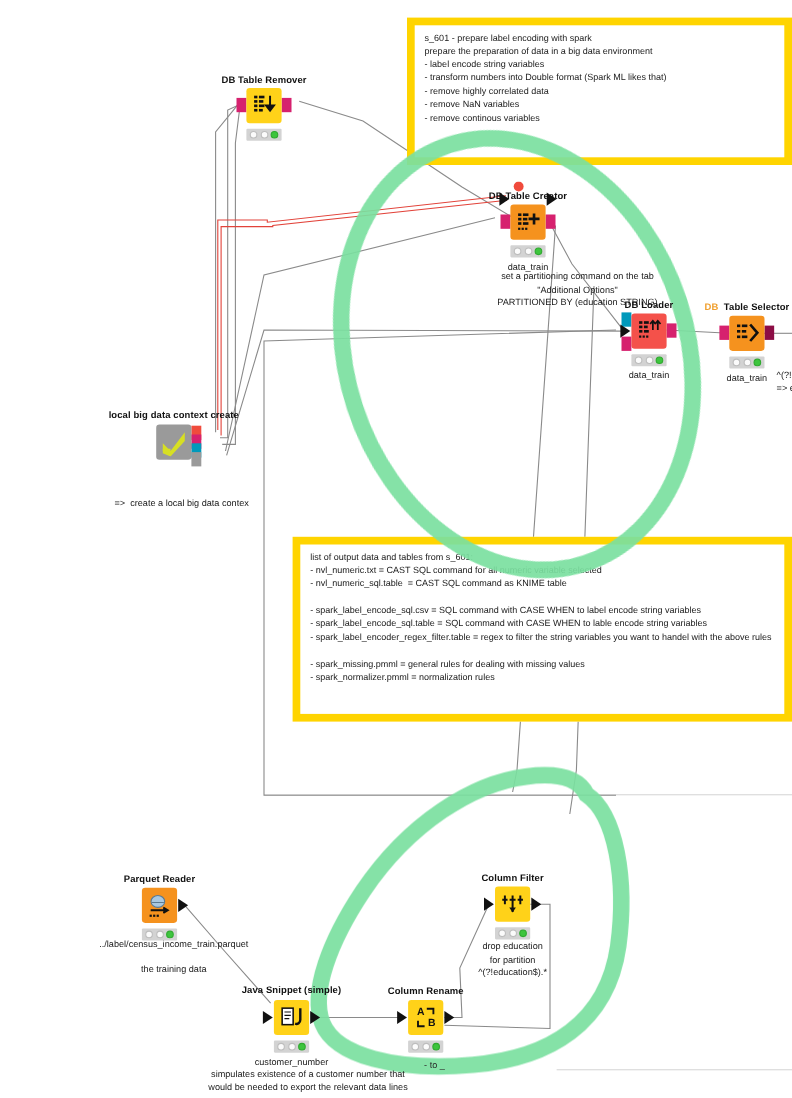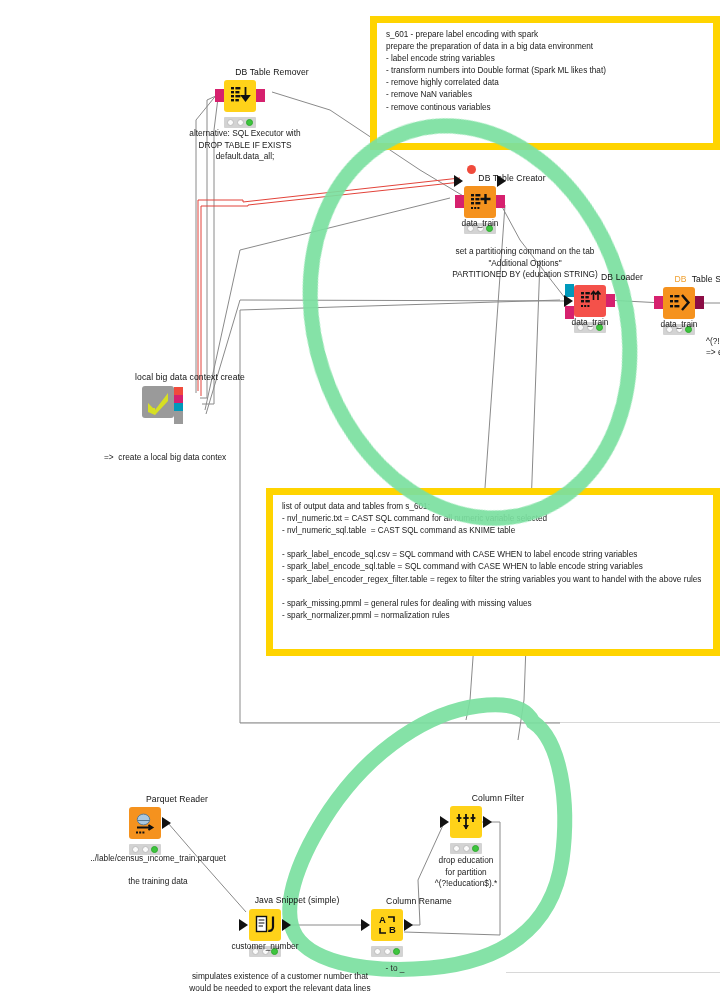--- a/index.html
+++ b/index.html
@@ -53,24 +53,23 @@
     z-index: 6;
   }
   .node-title {
     position: absolute;
     left: 50%;
     transform: translateX(-50%);
     bottom: 100%;
     margin-bottom: 3px;
     white-space: nowrap;
     font-size: 8.6px;
-    font-weight: normal;
+    font-weight: bold;
     color: #111;
     letter-spacing: .1px;
-    margin-left: 32px;
   }
   .node-title .db-pref { color: #F0A030; }
   .node-body {
     position: relative;
     width: 32px; height: 32px;
     border-radius: 3px;
     display: flex;
     align-items: center;
     justify-content: center;
   }
@@ -87,20 +86,21 @@
     align-items: center;
     justify-content: space-evenly;
   }
   .lamp { width: 7px; height: 7px; border-radius: 50%; background: #fbfbfb; border: .5px solid #bdbdbd; }
   .lamp.green { background: #3ec53e; border-color: #2faa2f; }
   .node-sub {
     position: absolute;
     left: 50%;
     transform: translateX(-50%);
     top: 100%;
+    margin-top: 19px;
     white-space: nowrap;
     font-size: 8.3px;
     color: #1a1a1a;
     text-align: center;
     line-height: 11.5px;
   }
 
   
   .port { position: absolute; }
   .port.sq { width: 9px; height: 13px; }
@@ -235,23 +235,20 @@
         </g>
       </svg>
     </div>
     <div class="node-status">
       <span class="lamp"></span>
       <span class="lamp"></span>
       <span class="lamp green"></span>
     </div>
   </div>
 
-  <div class="cmt center" style="left:160px; top:128px; width:170px;">alternative: SQL Executor with
-DROP TABLE IF EXISTS
-default.data_all;</div>
 
   <div class="node" style="left:464px; top:186px;border-radius:12px;">
     <div class="node-title">DB Table Creator</div>
     <div class="port dot" style="left:3px; top:-21px;"></div>
     <div class="port tri" style="left:-10px; top:-11px;"></div>
     <div class="port tri" style="left:33px; top:-11px;"></div>
     <div class="port sq db" style="left:-9px; top:9px;"></div>
     <div class="port sq db" style="left:32px; top:9px;"></div>
     <div class="node-body" style="background:#F5921E;">
       <svg width="24" height="24" viewBox="0 0 24 24">
@@ -373,21 +370,21 @@
         <rect x="9.4" y="20.5" width="2" height="2" fill="#111"></rect>
       </svg>
     </div>
     <div class="node-status">
       <span class="lamp"></span>
       <span class="lamp"></span>
       <span class="lamp green"></span>
     </div>
   </div>
 
-  <div class="cmt center" style="left:48px; top:853px; width:220px;">../lable/census_income_train.parquet</div>
+  <div class="cmt center" style="left:48px; top:853px; width:220px;">../label/census_income_train.parquet</div>
   <div class="cmt center" style="left:48px; top:876px; width:220px;">the training data</div>
 
   <div class="node" style="left:249px; top:909px;">
     <div class="node-title" style="line-height:11px; ">Java Snippet
 (simple)</div>
     <div class="port tri" style="left:-10px; top:10px;"></div>
     <div class="port tri" style="left:33px; top:10px;"></div>
     <div class="node-body" style="background:#FFD219;">
       <svg width="24" height="24" viewBox="0 0 24 24">
         <rect x="3.5" y="3.5" width="10" height="15" fill="#fff" stroke="#111" stroke-width="1.4"></rect>

